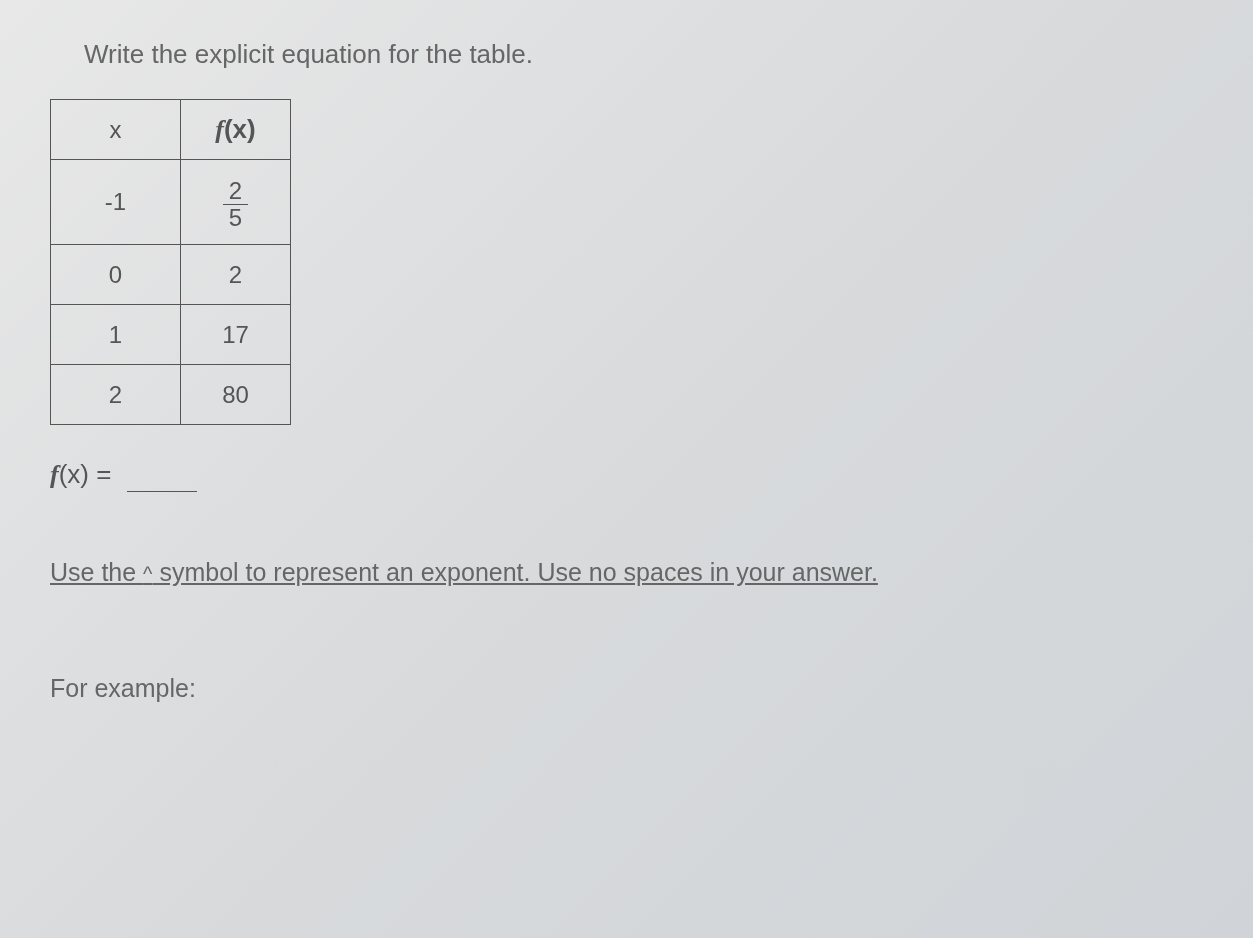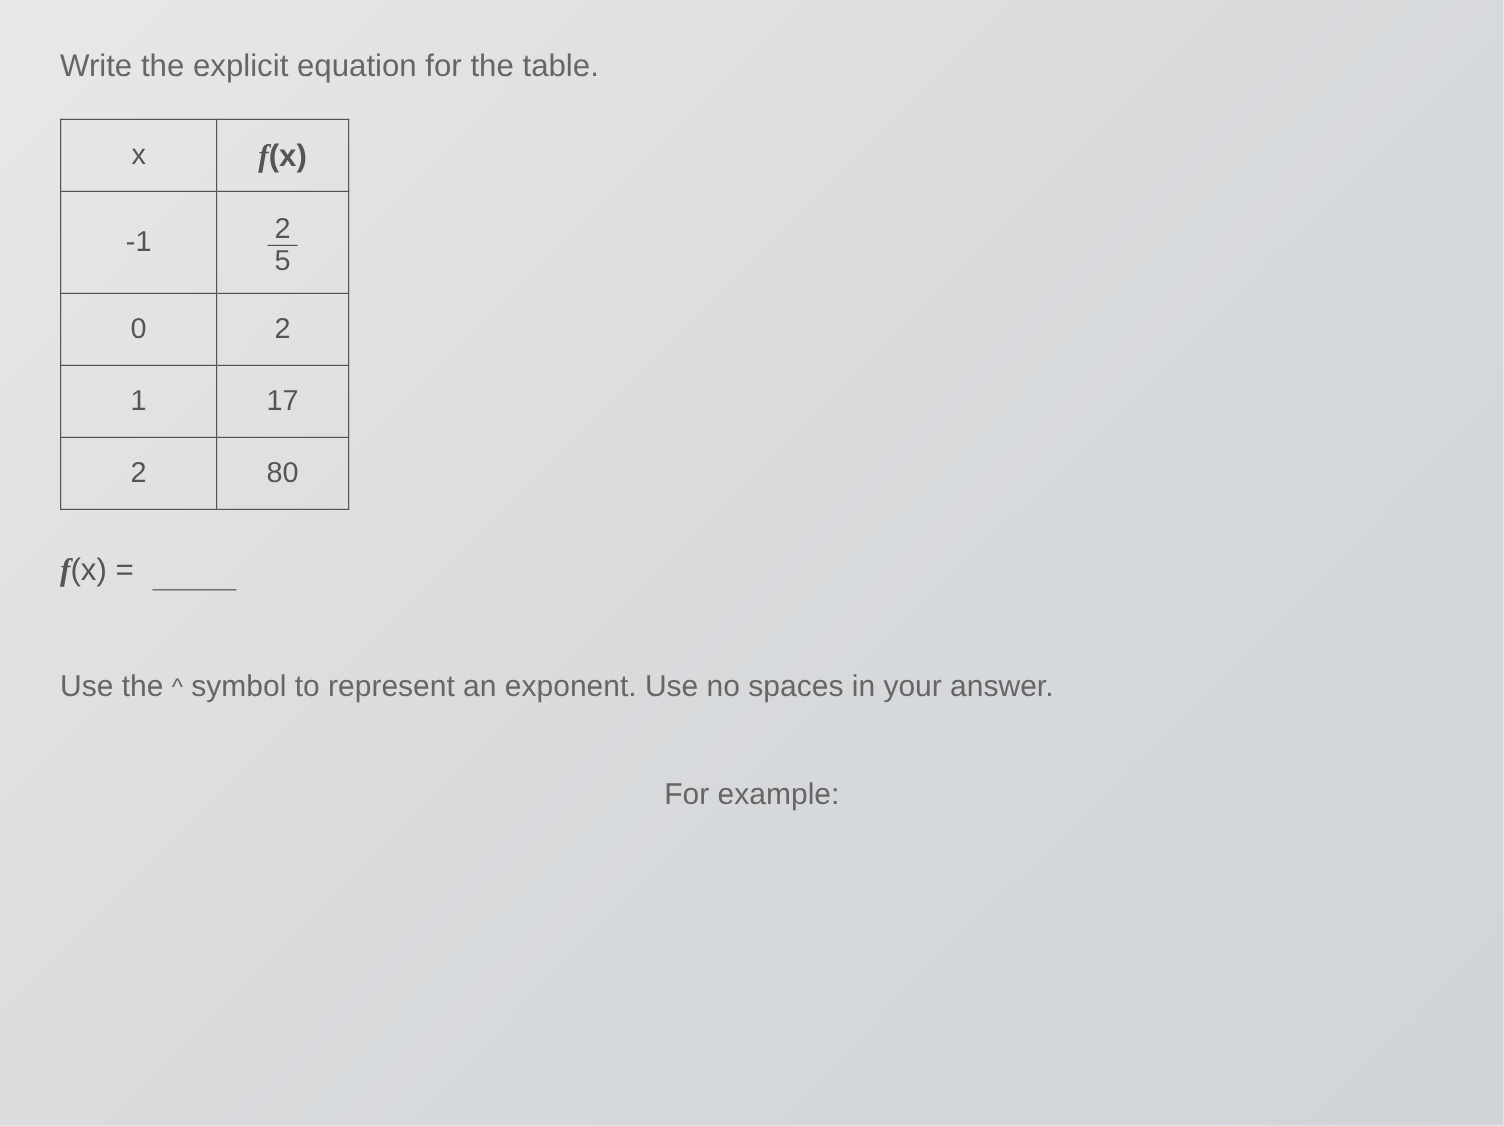--- a/index.html
+++ b/index.html
@@ -15,20 +15,21 @@
       padding: 35px 50px;
       color: #555;
       font-size: 24px;
       line-height: 1.5;
       position: relative;
     }
     .instruction {
       font-size: 26px;
       color: #666;
       margin-bottom: 25px;
+      margin-left: 34px;
     }
     table {
       border-collapse: collapse;
       margin-bottom: 30px;
     }
     td, th {
       border: 1.5px solid #555;
       text-align: center;
       vertical-align: middle;
       color: #555;
@@ -85,31 +86,31 @@
       width: 70px;
       border-bottom: 1.5px solid #555;
       margin-left: 8px;
       vertical-align: bottom;
       position: relative;
       top: -2px;
     }
     .hint {
       font-size: 25px;
       color: #666;
-      margin-bottom: 50px;
+      margin-bottom: 76px;
+      text-decoration: underline;
     }
     .caret {
       font-size: 20px;
       vertical-align: middle;
     }
     .example-block {
       font-size: 25px;
       color: #666;
       line-height: 1.6;
-      text-align: center;
     }
     .sup {
       font-size: 16px;
       vertical-align: super;
     }
   </style>
 </head>
 <body>
 
 <div class="instruction">Write the explicit equation for the table.</div>

